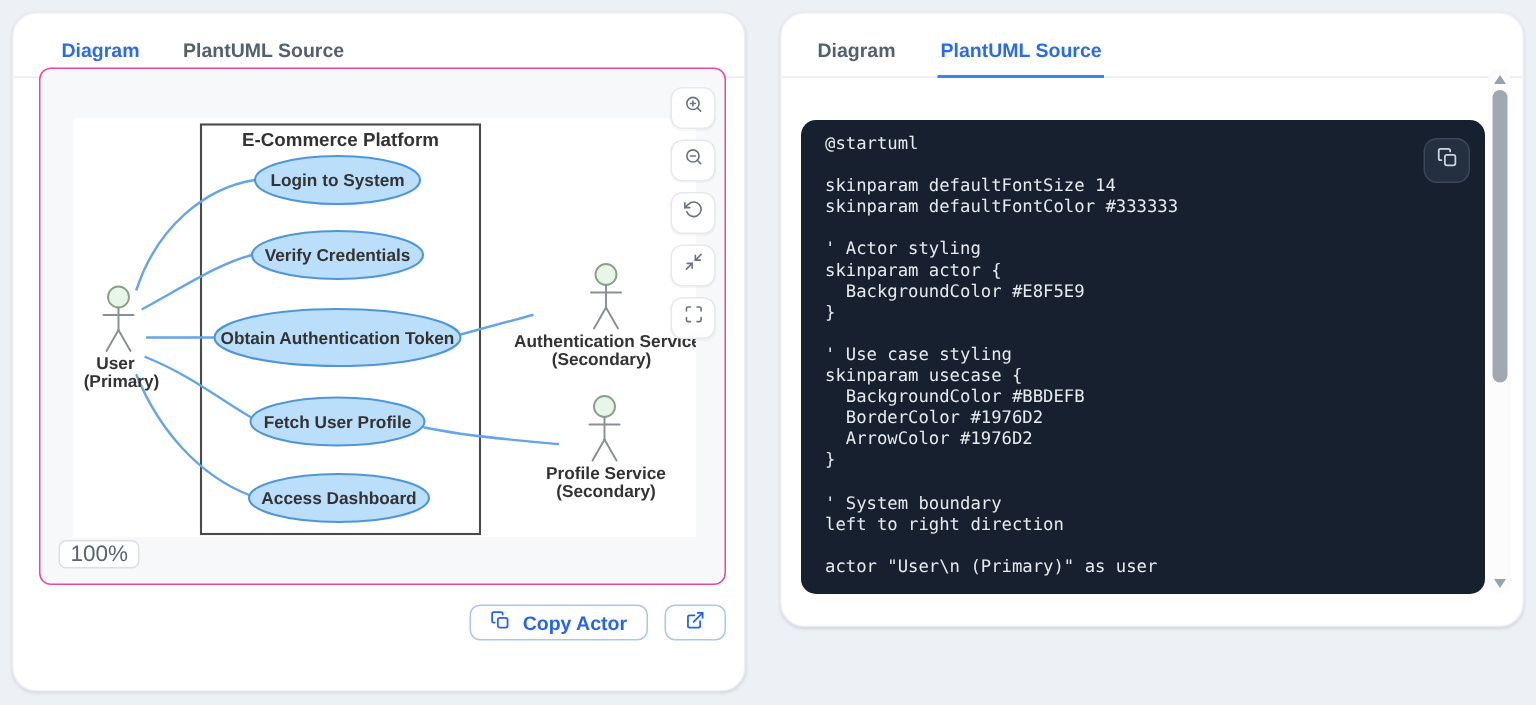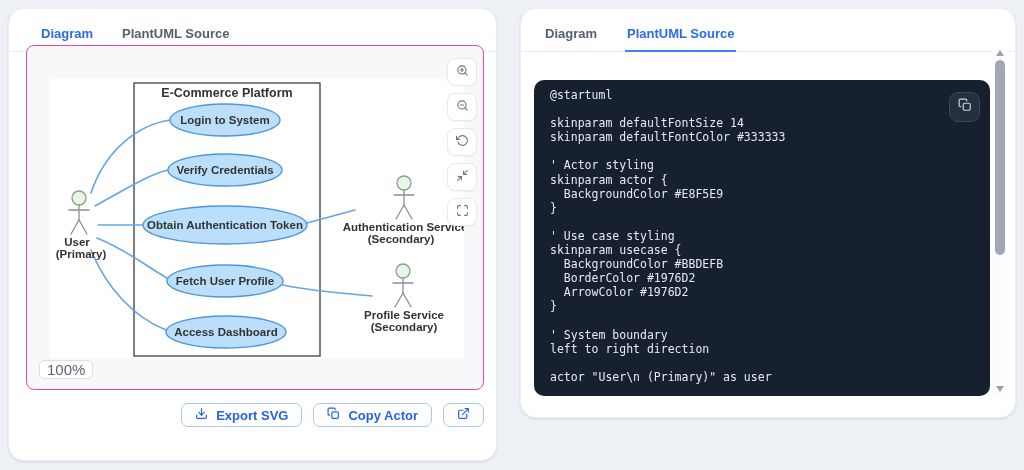--- a/index.html
+++ b/index.html
@@ -239,30 +239,20 @@
                 <path d="M3 16v3a2 2 0 0 0 2 2h3"></path>
               </svg>
           </span>
         </div>
       </div>
 
       <div class="zoom-badge">100%</div>
     </div>
 
     <div class="actions">
-      <button class="action-btn">
-        <span>
-          <svg viewBox="0 0 24 24" width="13" height="13" fill="none" stroke="currentColor" stroke-width="2.2" stroke-linecap="round" stroke-linejoin="round">
-              <path d="M21 15v4a2 2 0 0 1-2 2H5a2 2 0 0 1-2-2v-4"></path>
-              <polyline points="7 10 12 15 17 10"></polyline>
-              <line x1="12" y1="15" x2="12" y2="3"></line>
-            </svg>
-        </span>
-        <span>Export SVG</span>
-      </button>
       <button class="action-btn">
         <span>
           <svg viewBox="0 0 24 24" width="13" height="13" fill="none" stroke="currentColor" stroke-width="2.2" stroke-linecap="round" stroke-linejoin="round">
               <rect x="9" y="9" width="12" height="12" rx="2.5"></rect>
               <path d="M5 15H4a2 2 0 0 1-2-2V4a2 2 0 0 1 2-2h9a2 2 0 0 1 2 2v1"></path>
             </svg>
         </span>
         <span>Copy Actor</span>
       </button>
       <button class="action-btn">

